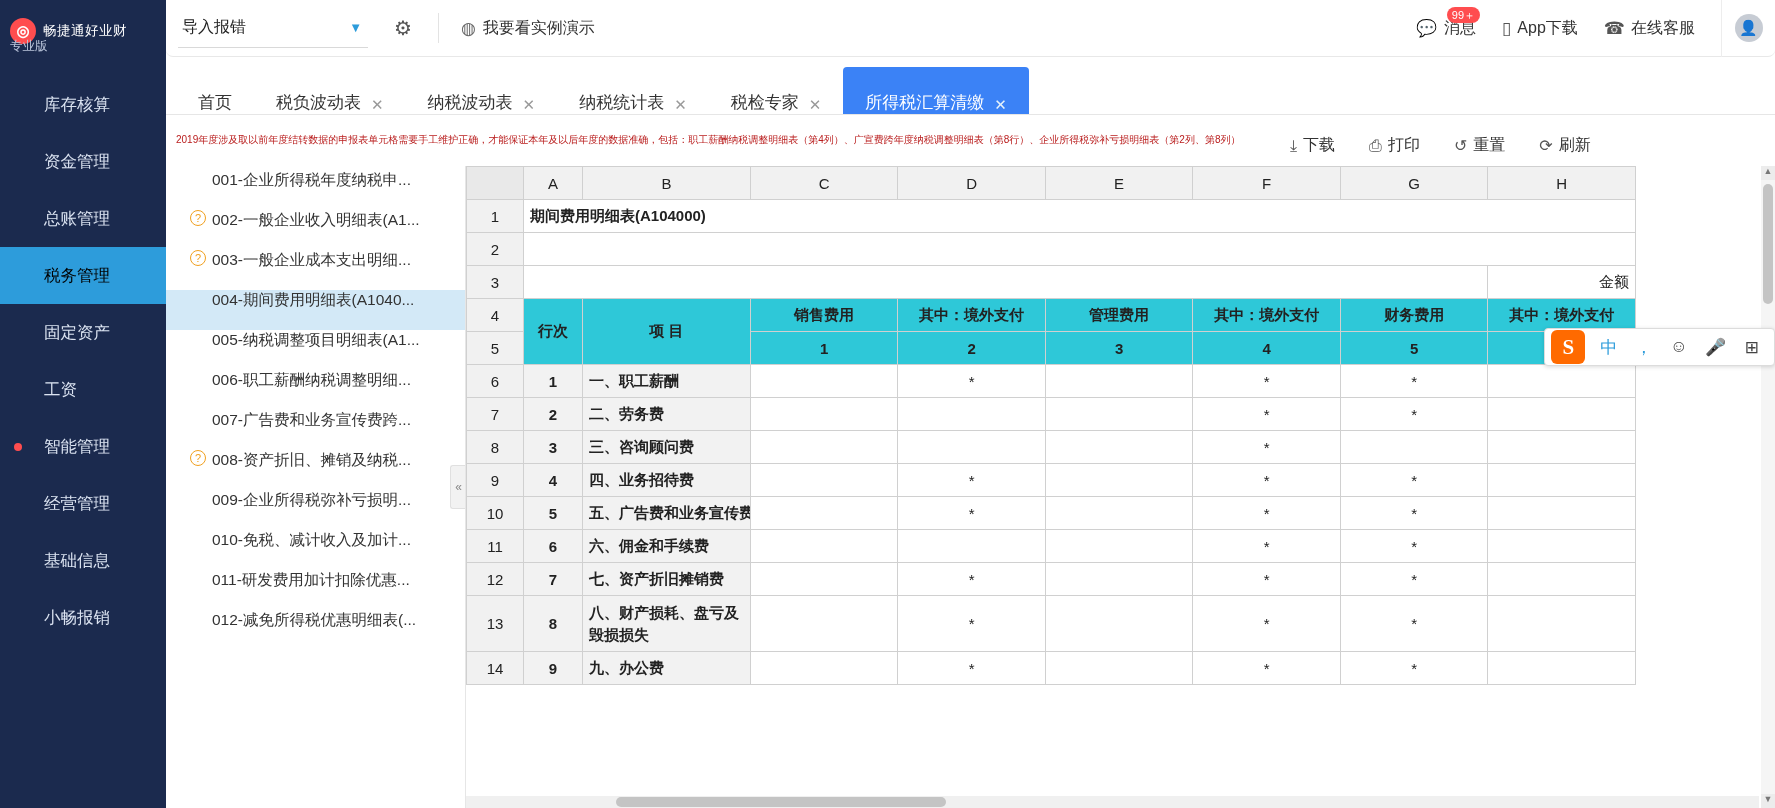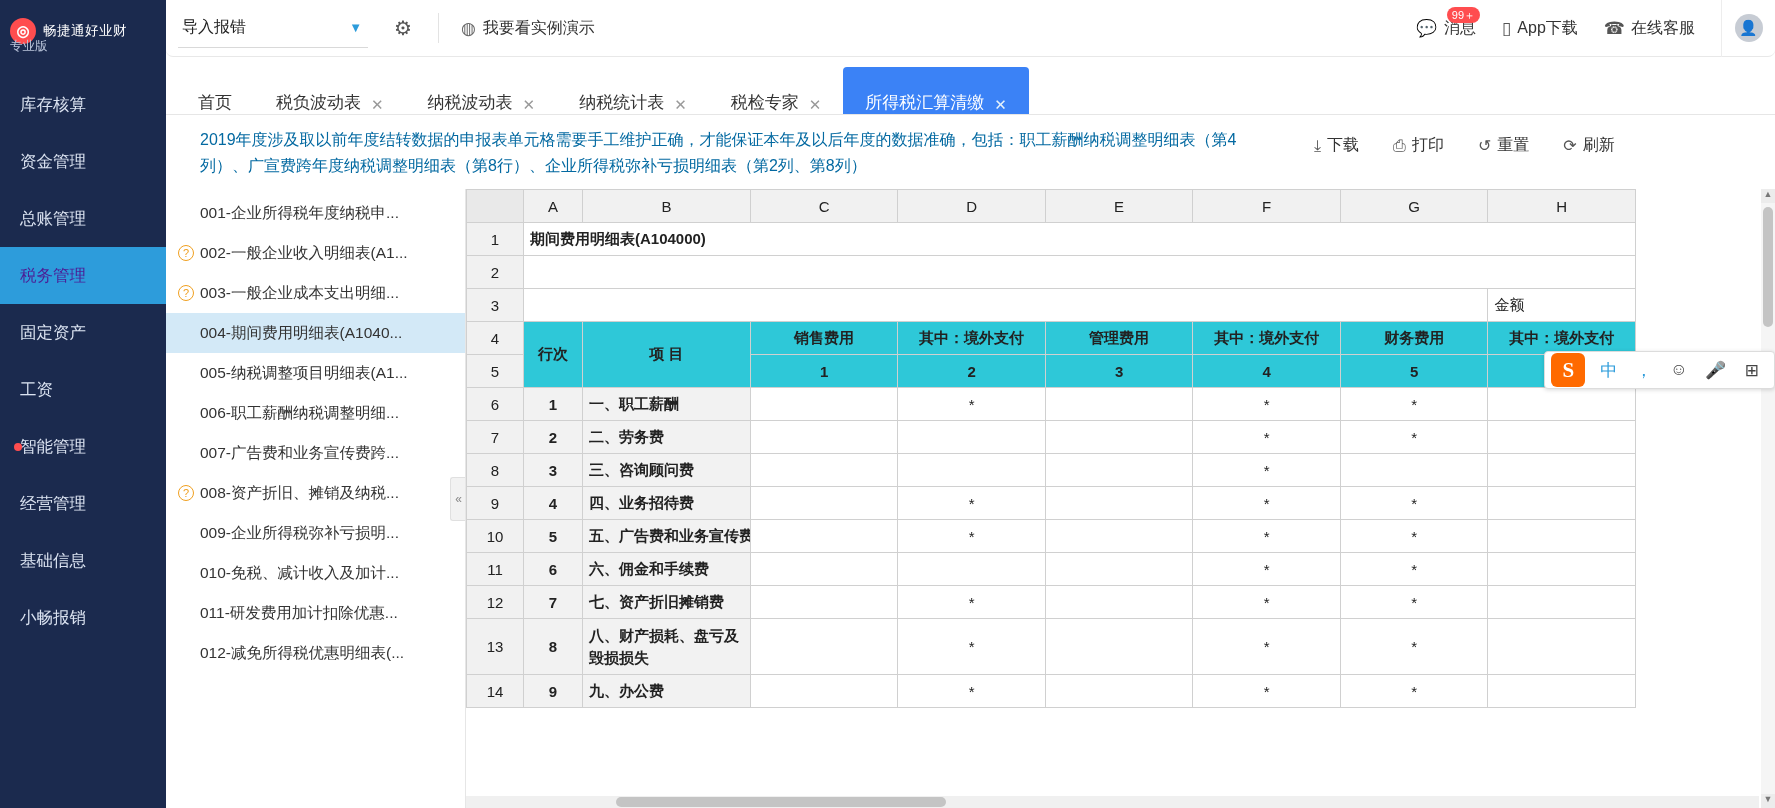--- a/index.html
+++ b/index.html
@@ -55,29 +55,29 @@
     font-size: 12.5px;
     color: #b9c4da;
   }
   .nav {
     margin-top: 14px;
   }
   .nav-item {
     height: 57px;
     display: flex;
     align-items: center;
-    padding-left: 20px;
+    padding-left: 44px;
     font-size: 16.5px;
     color: #dbe3f1;
     cursor: pointer;
     position: relative;
   }
   .nav-item.active {
     background: #2d9cdb;
-    color: #4c1d95;
+    color: #000000;
   }
   .nav-dot {
     width: 8px; height: 8px;
     border-radius: 50%;
     background: #ff4d4f;
     position: absolute;
     left: 14px;
     top: 50%;
     margin-top: -4px;
   }
@@ -224,26 +224,25 @@
   .tab.active .x { color: #e6f3fb; }
 
   
   .notice-row {
     display: flex;
     align-items: flex-start;
     padding: 12px 0 10px 10px;
     flex: 0 0 auto;
   }
   .notice {
-    color: #0369a1;
-    font-size: 16px;
+    color: #b91c1c;
+    font-size: 10px;
     line-height: 26px;
     max-width: 1080px;
     flex: 1 1 auto;
-    margin-left: 24px;
   }
   .notice-actions {
     display: flex;
     align-items: center;
     padding-top: 8px;
     padding-right: 4px;
     flex: 0 0 auto;
   }
   .nact {
     display: flex;
@@ -268,22 +267,21 @@
     flex: 0 0 300px;
     border-right: 1px solid #e6e6e6;
     background: #fff;
     padding-top: 4px;
     position: relative;
     overflow: hidden;
   }
   .tree-item {
     height: 40px;
     display: flex;
-    align-items: center;
-    padding-left: 12px;
+    padding-left: 24px;
     font-size: 15.5px;
     color: #333;
     cursor: pointer;
     white-space: nowrap;
     overflow: hidden;
   }
   .tree-item.active {
     background: #d3e9f7;
   }
   .qmark {
@@ -343,21 +341,21 @@
     text-align: center;
     font-weight: normal;
     font-size: 14.5px;
   }
   .corner { background: #e9e9e9 !important; }
   .title-cell {
     font-size: 21px;
     font-weight: bold;
     color: #111;
   }
-  .right-al { }
+  .right-al { text-align: right; }
   .cyan {
     background: #2ec8d8 !important;
     color: #ffffff;
     text-align: center;
     font-weight: bold;
     font-size: 16px;
   }
   .cyan.small { font-size: 15px; }
   .gray-cell {
     background: #f2f2f2 !important;

